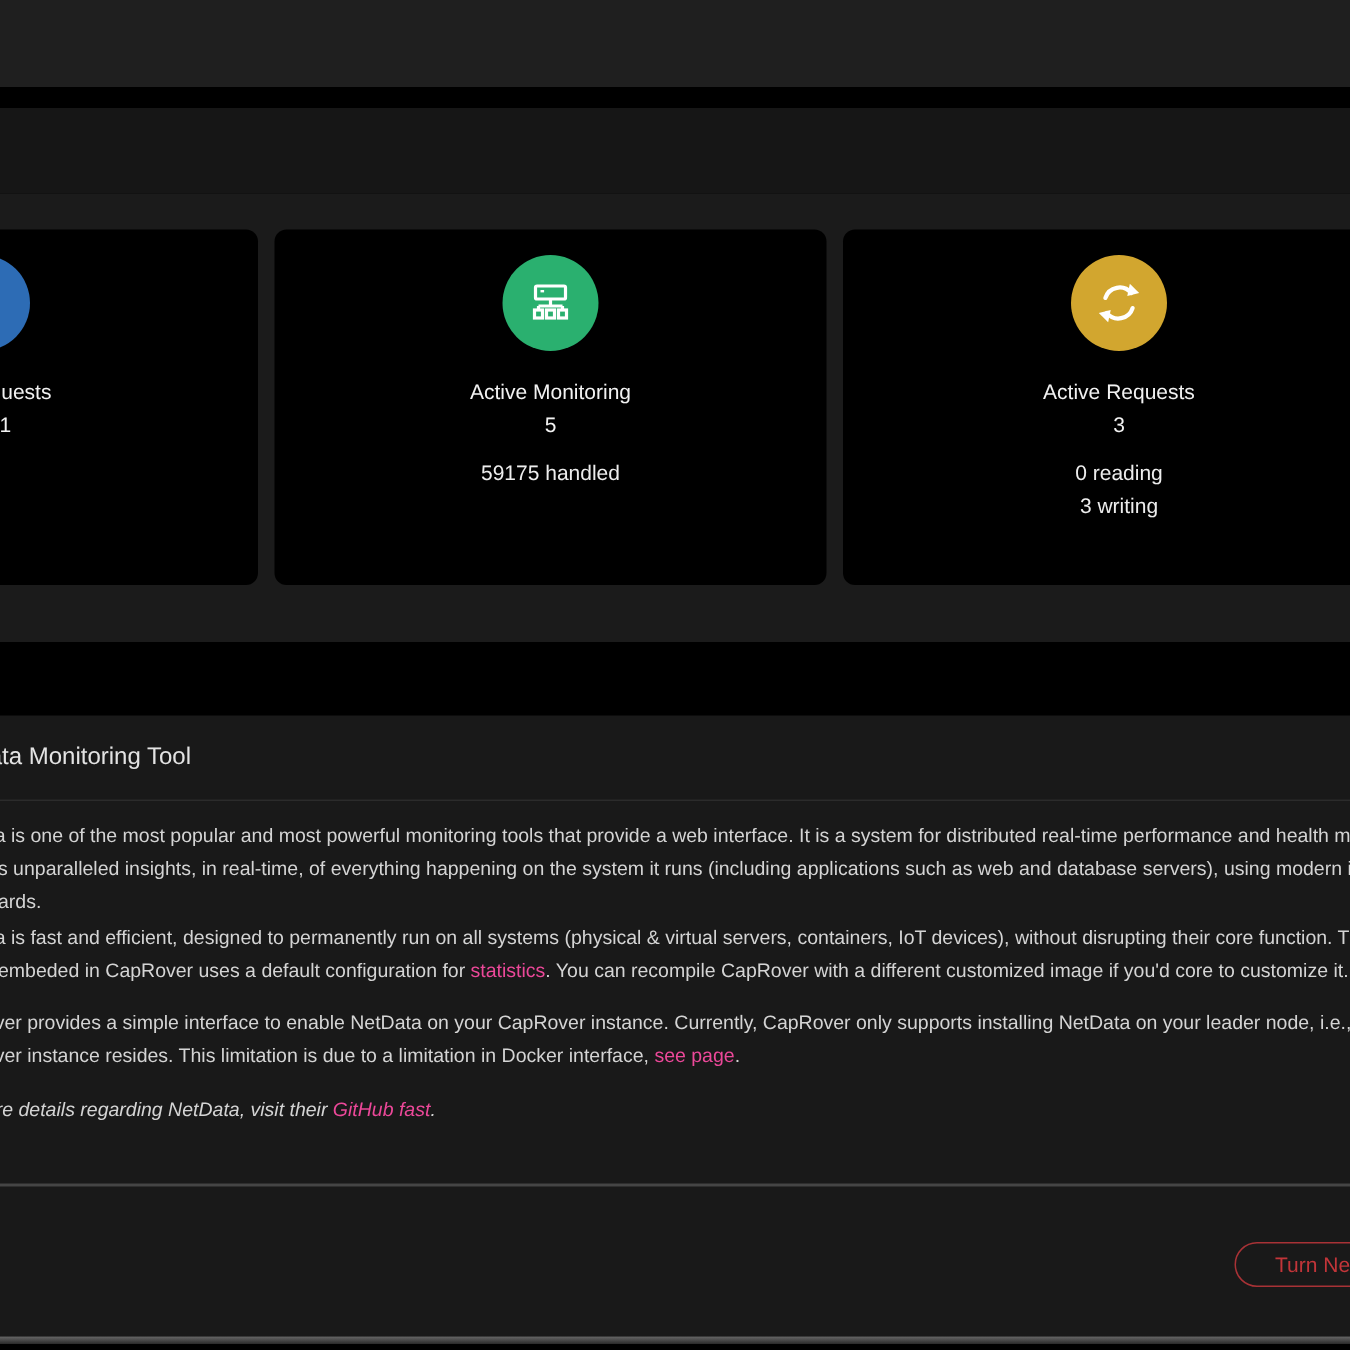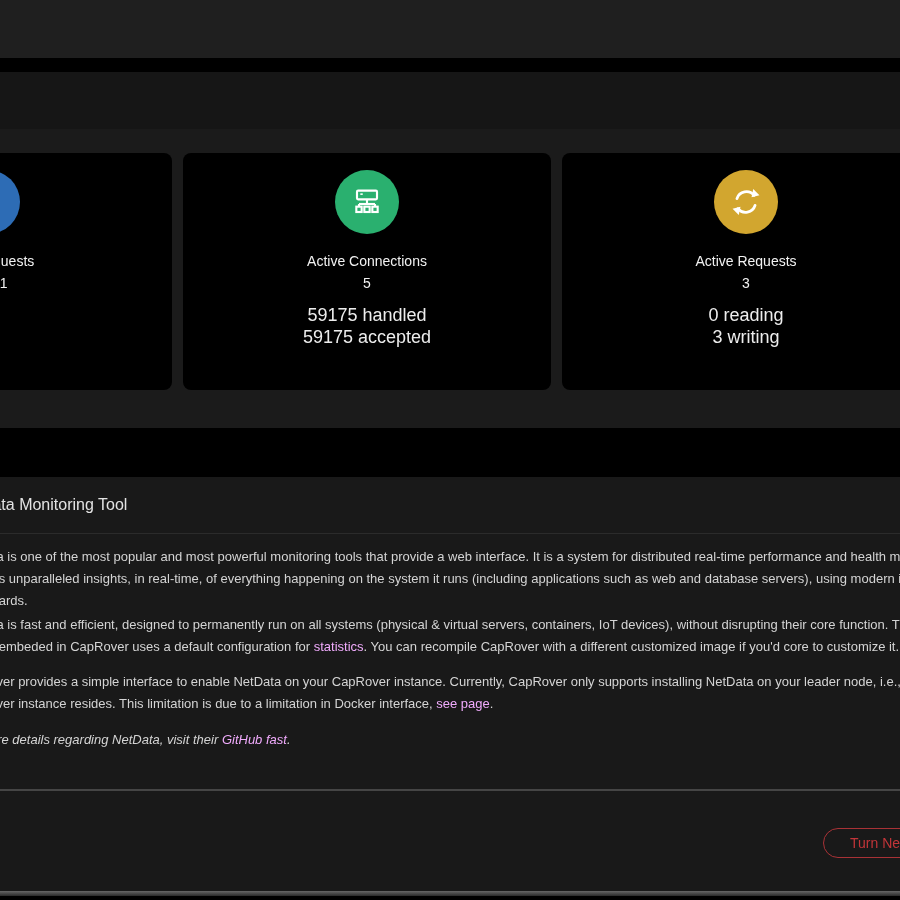--- a/index.html
+++ b/index.html
@@ -18,34 +18,34 @@
   .stat-card.c0{left:-196px;}
   .stat-card.c1{left:183px;}
   .stat-card.c2{left:562px;}
   .stat-icon{
     width:64px;height:64px;border-radius:50%;margin:17px auto 0;
     display:flex;align-items:center;justify-content:center;
   }
   .stat-icon svg{display:block;}
   .stat-label{margin-top:19px;font-size:14px;line-height:16px;}
   .stat-value{margin-top:6px;font-size:14px;line-height:16px;}
-  .stat-details{margin-top:13px;font-size:18px;line-height:22px;color:#ededed;}
+  .stat-details{margin-top:13px;font-size:14px;line-height:22px;color:#ededed;}
   .netdata-panel{position:absolute;top:477px;left:0;width:900px;height:414px;background:#191919;}
   .nd-title{
     position:absolute;top:18px;left:-44px;width:1300px;
     font-size:16px;line-height:20px;color:#e3e3e3;font-weight:500;
   }
   .nd-divider1{position:absolute;top:56px;left:-60px;width:1360px;border-top:1px solid #2b2b2b;}
   .nd-para{position:absolute;left:-44px;width:1340px;font-size:13px;line-height:22px;color:#d4d4d4;}
   .nd-para .tline{white-space:nowrap;}
   .p1{top:69px;}
   .p2{top:137px;}
   .p3{top:194px;}
   .p4{top:252px;font-style:italic;}
-  a.nd-link{color:#f0abfc;text-decoration:none;cursor:pointer;}
+  a.nd-link{color:#ec4899;text-decoration:none;cursor:pointer;}
   .nd-divider2{position:absolute;top:312px;left:-60px;width:1360px;border-top:2px solid #454545;}
   .nd-btn{
     position:absolute;top:351px;left:823px;height:30px;line-height:28px;
     padding:0 26px;border:1px solid #a83236;border-radius:15px;
     color:#c23539;font-size:14px;background:transparent;white-space:nowrap;
     font-family:"Liberation Sans", sans-serif;cursor:pointer;
   }
   .bottom-bar{
     position:absolute;top:891px;left:0;width:900px;height:5px;
     background:linear-gradient(180deg,#676767,#2a2a2a);
@@ -79,25 +79,24 @@
         <rect x="7" y="5.5" width="1.8" height="1.2" fill="#ffffff" stroke="none"></rect>
         <line x1="12" y1="10" x2="12" y2="13.5"></line>
         <line x1="6" y1="13.5" x2="18" y2="13.5"></line>
         <line x1="6" y1="13.5" x2="6" y2="15.5"></line>
         <line x1="18" y1="13.5" x2="18" y2="15.5"></line>
         <rect x="4" y="15.5" width="4" height="4"></rect>
         <rect x="10" y="15.5" width="4" height="4"></rect>
         <rect x="16" y="15.5" width="4" height="4"></rect>
       </svg>
     </div>
-    <div class="stat-label">Active Connections</div>
+    <div class="stat-label">Active Monitoring</div>
     <div class="stat-value">5</div>
     <div class="stat-details">
       <div>59175 handled</div>
-      <div>59175 accepted</div>
     </div>
   </div>
 
   <div class="stat-card c2">
     <div class="stat-icon" style="background: rgb(210, 166, 47);">
       <svg width="34" height="34" viewBox="0 0 24 24">
         <g fill="none" stroke="#ffffff" stroke-width="2" stroke-linecap="round">
           <path d="M17.7 7.3 A7 7 0 0 0 5.6 9.6"></path>
           <path d="M6.3 16.7 A7 7 0 0 0 18.4 14.4"></path>
         </g>

